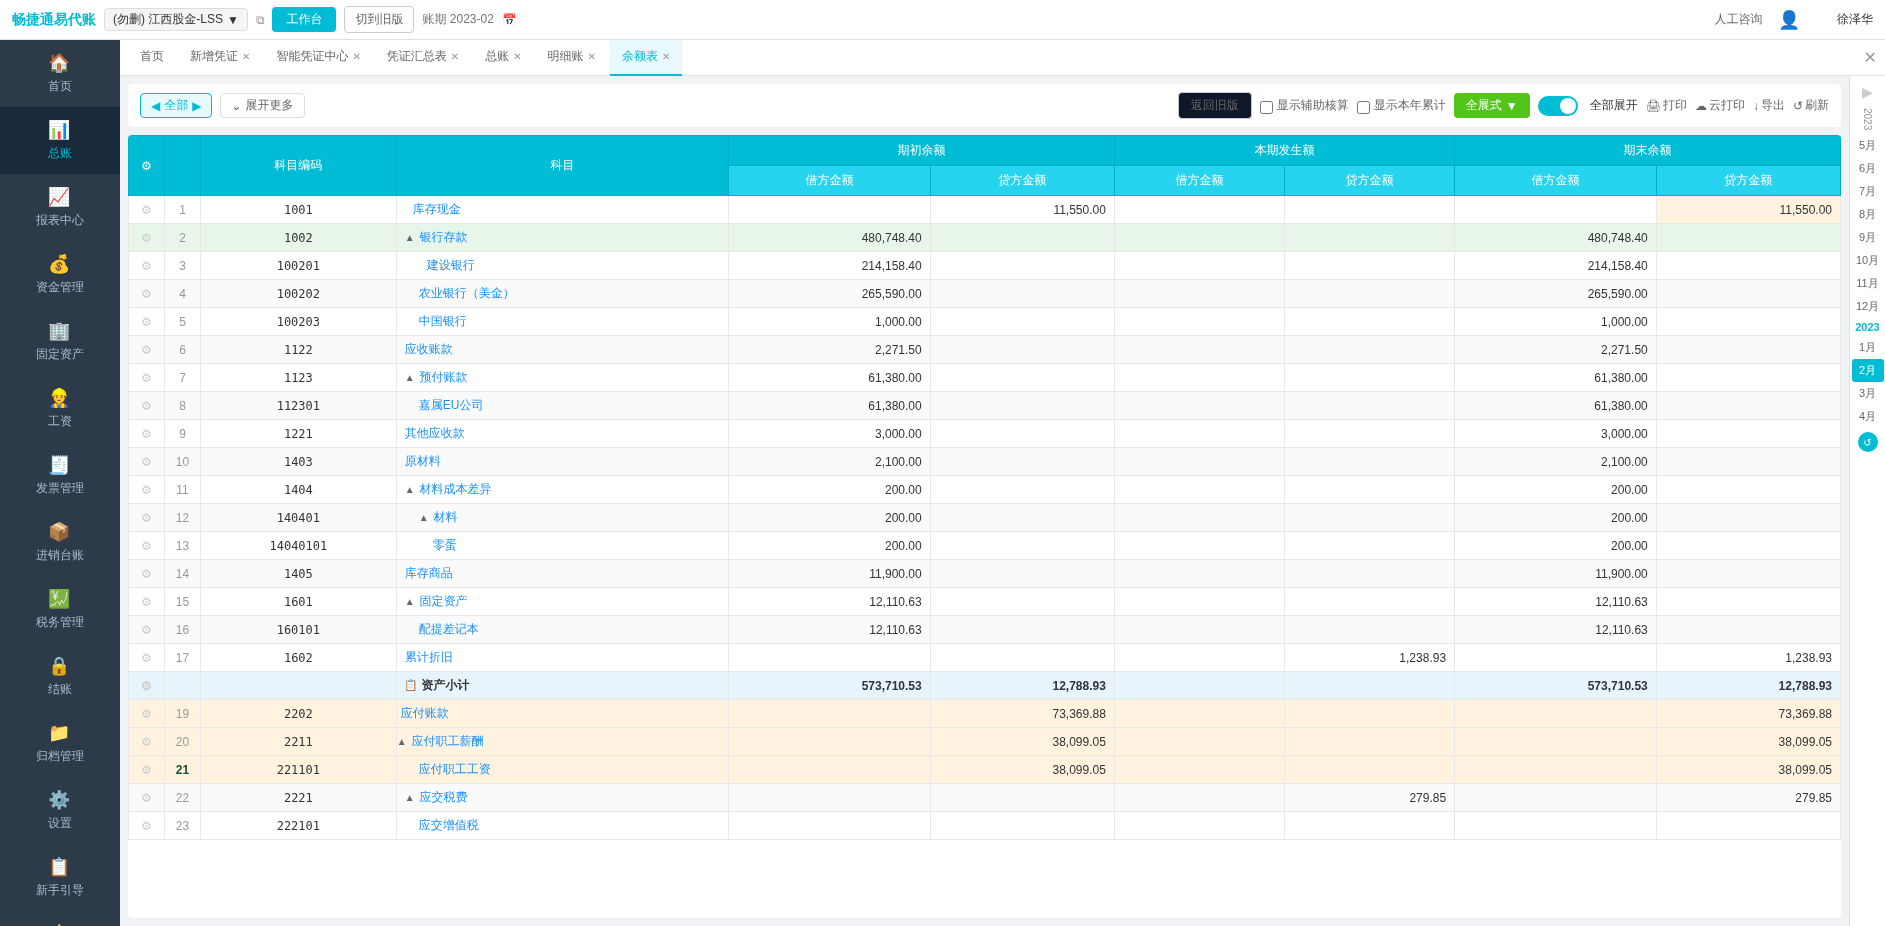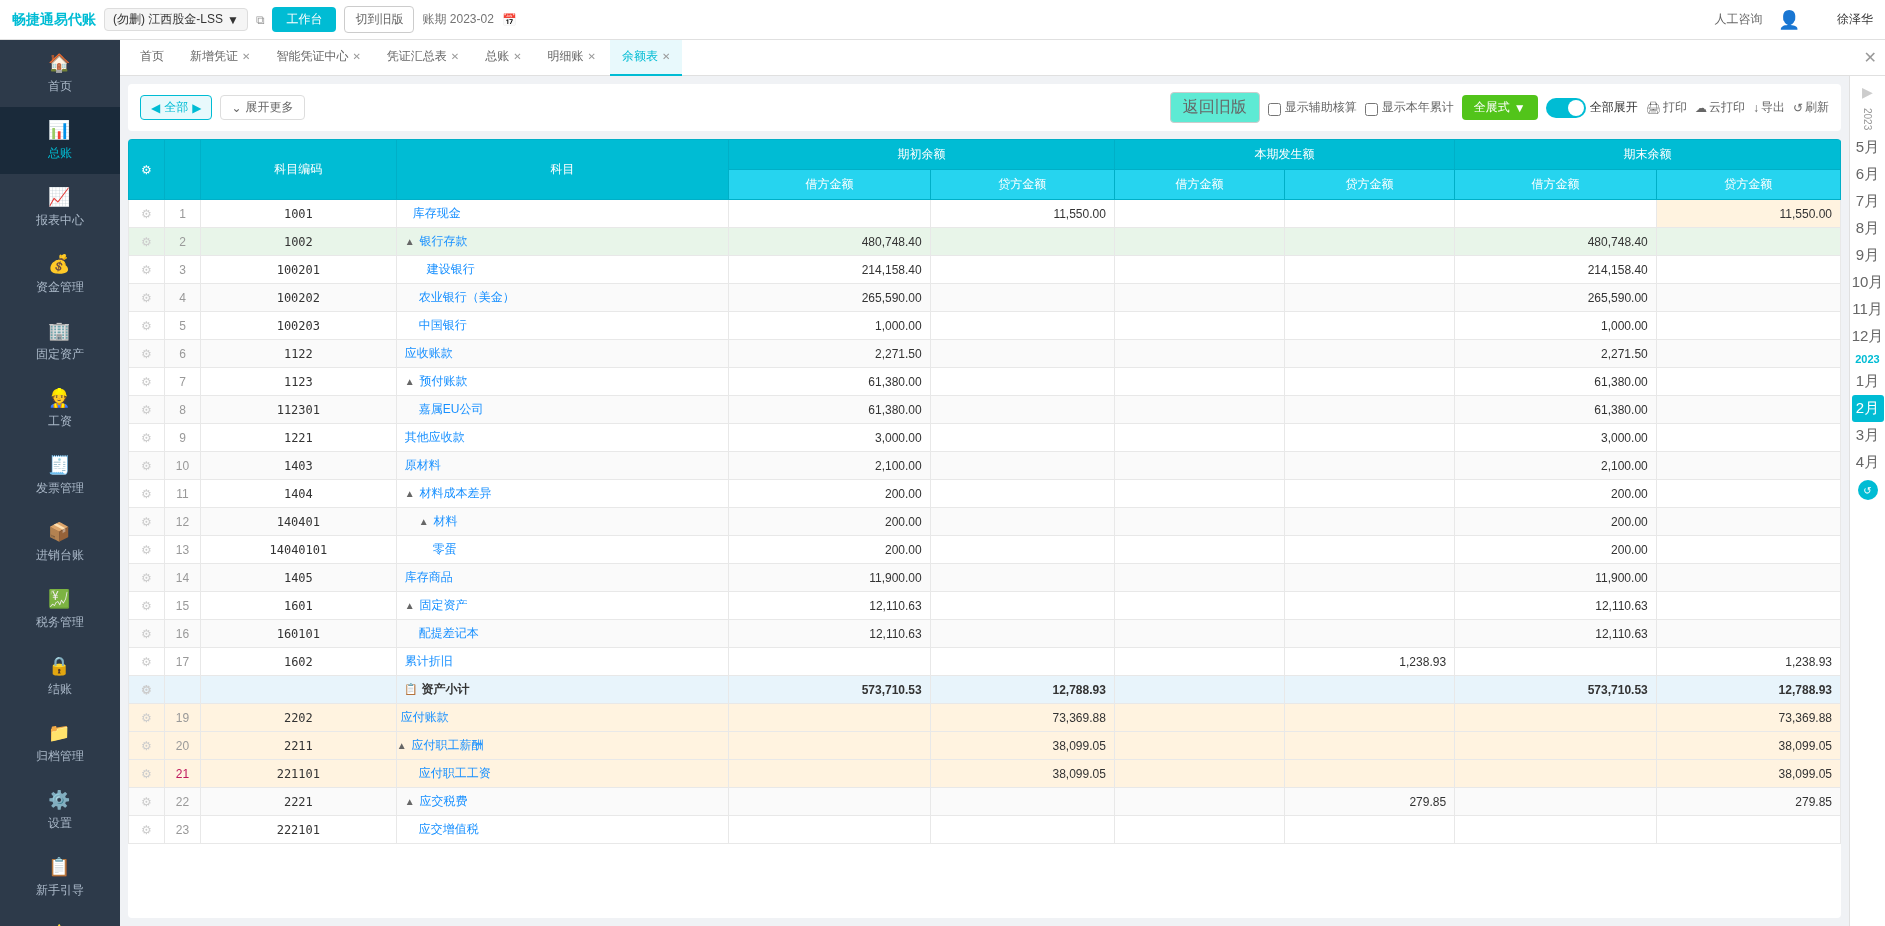--- a/index.html
+++ b/index.html
@@ -39,24 +39,24 @@
     .sub-area { flex: 1; display: flex; overflow: hidden; }
 
     
     .main-content { flex: 1; display: flex; flex-direction: column; overflow: hidden; padding: 8px; }
 
     
     .toolbar { background: #fff; border-radius: 4px; padding: 8px 12px; display: flex; align-items: center; gap: 8px; margin-bottom: 8px; flex-wrap: wrap; }
     .filter-all { display: flex; align-items: center; gap: 4px; background: #e8f9fc; border: 1px solid #00bcd4; border-radius: 4px; padding: 3px 10px; font-size: 12px; color: #00bcd4; cursor: pointer; }
     .expand-btn { display: flex; align-items: center; gap: 4px; border: 1px solid #ddd; border-radius: 4px; padding: 3px 10px; font-size: 12px; color: #666; cursor: pointer; }
     .toolbar-right { margin-left: auto; display: flex; align-items: center; gap: 8px; }
-    .go-back-btn { background: #5eead4; color: #666; border: 1px solid #ccc; border-radius: 4px; padding: 4px 12px; cursor: pointer; font-size: 16px; }
+    .go-back-btn { background: #0f172a; color: #666; border: 1px solid #ccc; border-radius: 4px; padding: 4px 12px; cursor: pointer; font-size: 12px; }
     .checkbox-label { display: flex; align-items: flex-end; gap: 4px; font-size: 12px; color: #666; cursor: pointer; }
     .full-format-btn { background: #52c41a; color: #fff; border: none; border-radius: 4px; padding: 4px 12px; cursor: pointer; font-size: 12px; display: flex; align-items: center; gap: 4px; }
-    .toggle-switch { display: flex; align-items: center; gap: 4px; }
+    .toggle-switch { display: flex; align-items: center; gap: 12px; }
     .switch { width: 40px; height: 20px; background: #00bcd4; border-radius: 10px; position: relative; cursor: pointer; }
     .switch::after { content: ''; position: absolute; left: 22px; top: 2px; width: 16px; height: 16px; background: #fff; border-radius: 50%; }
     .icon-btn { background: none; border: none; color: #666; font-size: 12px; cursor: pointer; display: flex; align-items: center; gap: 2px; }
 
     
     .table-container { flex: 1; overflow: auto; background: #fff; border-radius: 4px; }
     table { width: 100%; border-collapse: collapse; font-size: 12px; }
     th { background: #00bcd4; color: #fff; padding: 6px 8px; text-align: center; border: 1px solid #00afc7; white-space: nowrap; font-weight: normal; }
     th.sub-header { background: #26d4ef; }
     td { padding: 5px 8px; border: 1px solid #e8e8e8; text-align: center; white-space: nowrap; }
@@ -67,21 +67,21 @@
     .amount-cell { text-align: right; }
     .code-cell { font-family: monospace; }
     .name-cell { text-align: left; }
     .name-link { color: #1890ff; text-decoration: none; cursor: pointer; }
     .gear-col { width: 36px; }
     .num-col { width: 36px; color: #999; }
     .expand-icon { font-size: 10px; color: #666; margin-right: 2px; }
 
     
     .right-panel { width: 36px; background: #fff; border-left: 1px solid #e0e0e0; display: flex; flex-direction: column; align-items: center; overflow-y: auto; padding: 4px 0; }
-    .month-item { font-size: 15px; color: #666; padding: 4px 0; cursor: pointer; width: 32px; text-align: center; border-radius: 3px; }
+    .month-item { font-size: 11px; color: #666; padding: 4px 0; cursor: pointer; width: 32px; text-align: center; border-radius: 3px; }
     .month-item.active { background: #00bcd4; color: #fff; border-radius: 3px; }
     .year-label { font-size: 11px; color: #00bcd4; font-weight: bold; padding: 3px 0; }
     .right-panel-arrow { font-size: 14px; color: #ccc; padding: 4px 0; cursor: pointer; }
   </style>
 </head>
 <body>
 
 <div class="top-bar">
   <span class="app-logo">畅捷通易代账</span>
   <div class="company-selector">
@@ -506,21 +506,21 @@
                   <td class="name-cell" style="padding-left: 0;"><span class="expand-icon">▲ </span><a class="name-link" href="#">应付职工薪酬</a></td>
                   <td class="amount-cell"></td>
                   <td class="amount-cell">38,099.05</td>
                   <td class="amount-cell"></td>
                   <td class="amount-cell"></td>
                   <td class="amount-cell"></td>
                   <td class="amount-cell" style="background: rgb(255, 243, 224);">38,099.05</td>
                 </tr>
                 <tr class="row-highlighted-orange">
                   <td style="color: rgb(204, 204, 204);">⚙</td>
-                  <td style="color: #be185d;">21</td>
+                  <td style="color: #14532d; font-weight: bold;">21</td>
                   <td class="code-cell">221101</td>
                   <td class="name-cell" style="padding-left: 22px;"><a class="name-link" href="#">应付职工工资</a></td>
                   <td class="amount-cell"></td>
                   <td class="amount-cell">38,099.05</td>
                   <td class="amount-cell"></td>
                   <td class="amount-cell"></td>
                   <td class="amount-cell"></td>
                   <td class="amount-cell" style="background: rgb(255, 243, 224);">38,099.05</td>
                 </tr>
                 <tr>

